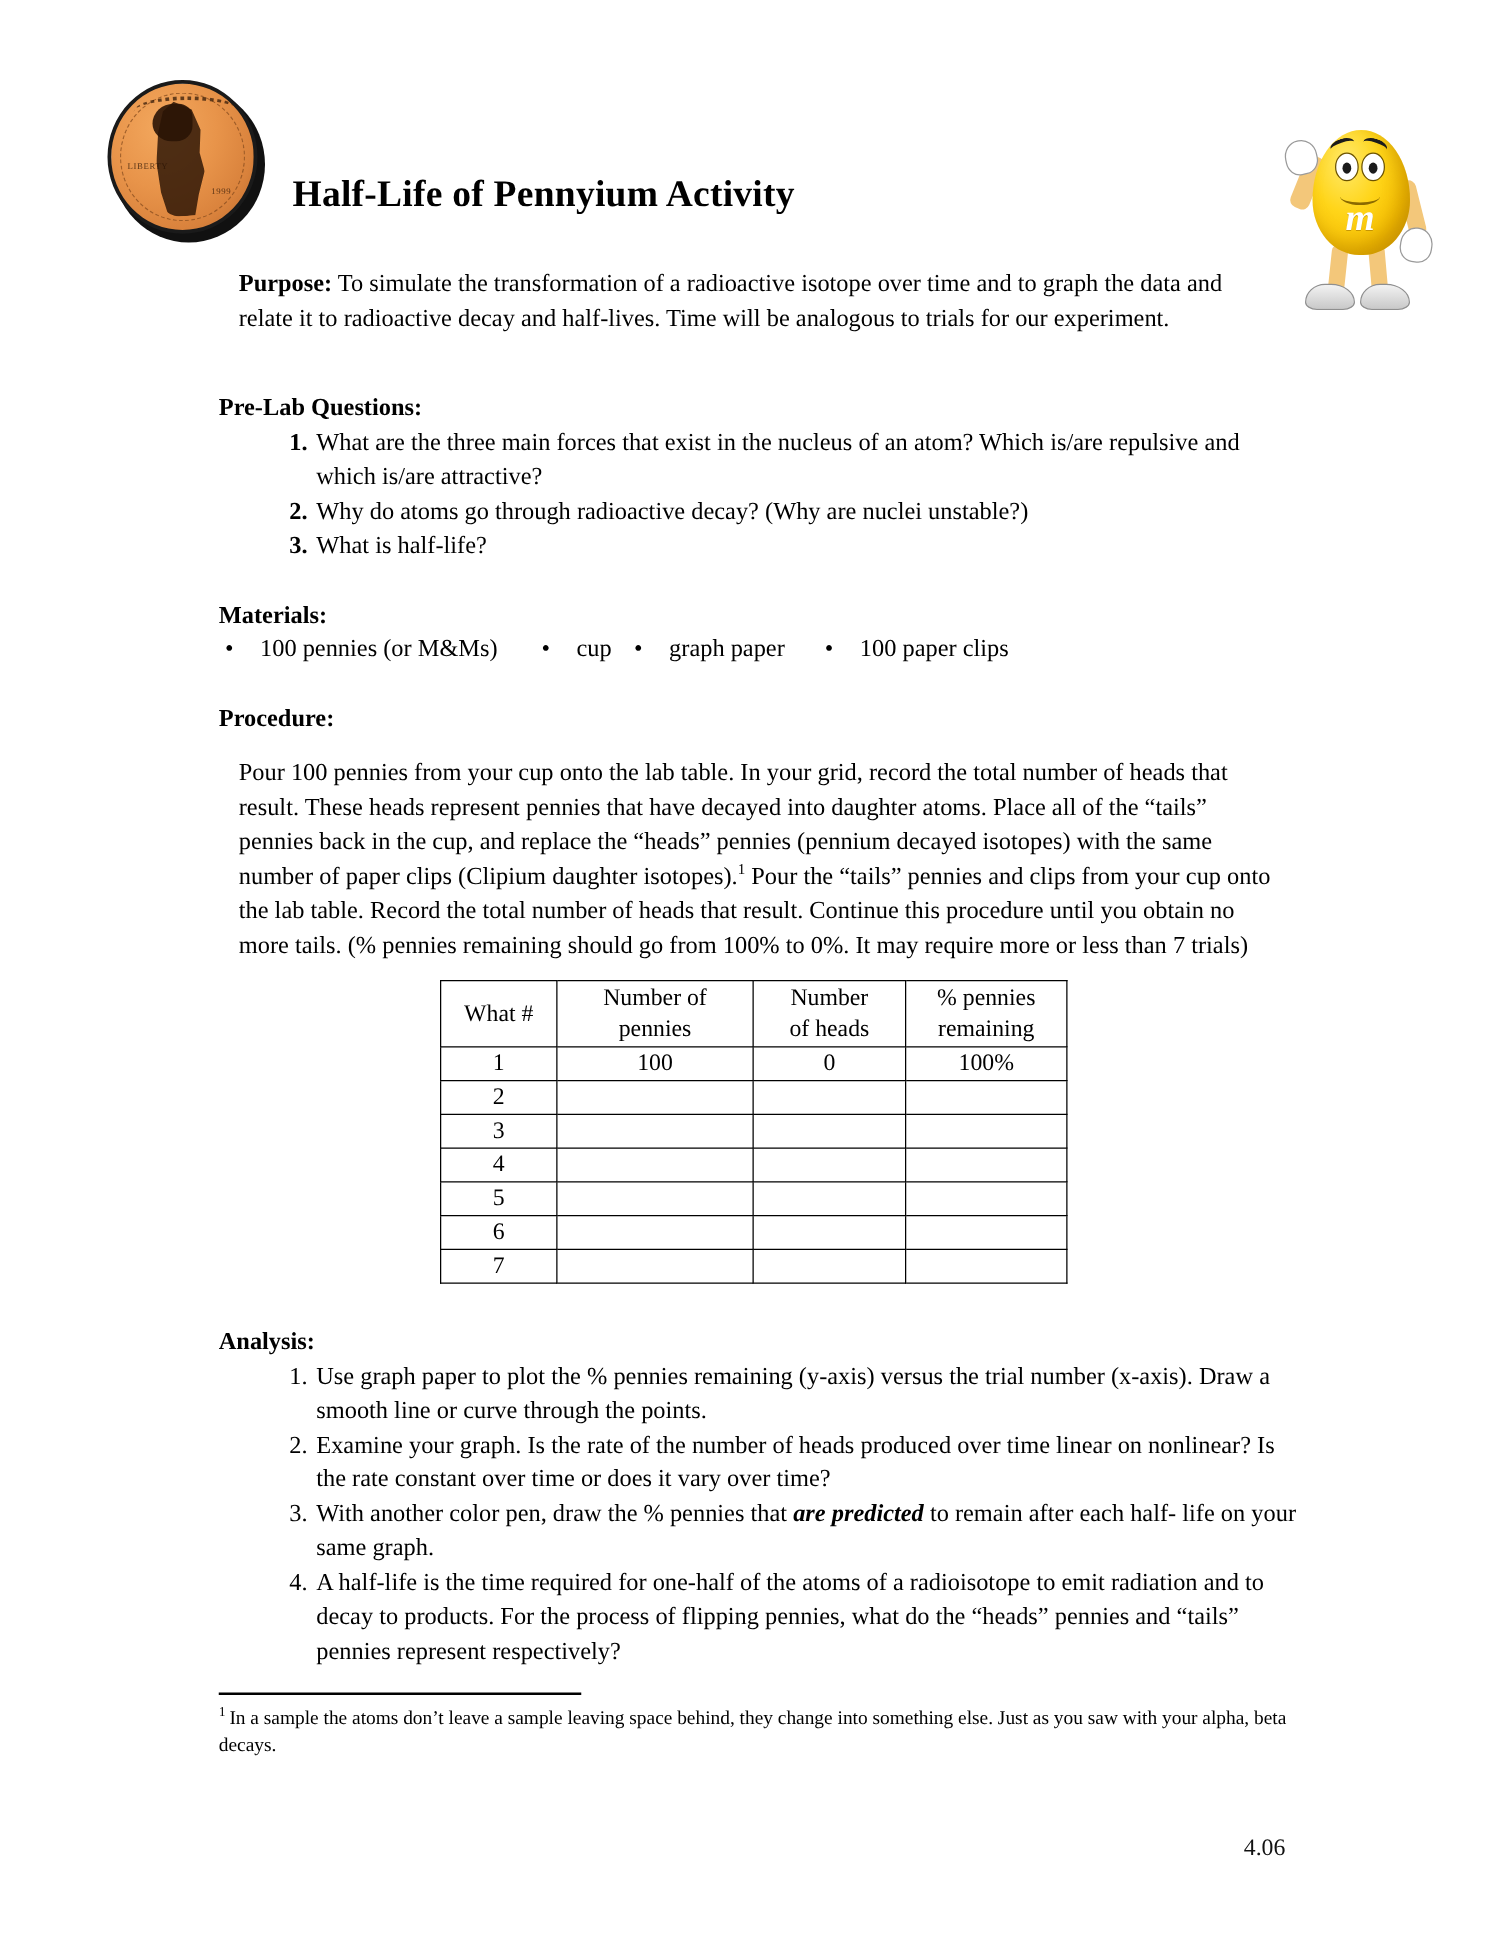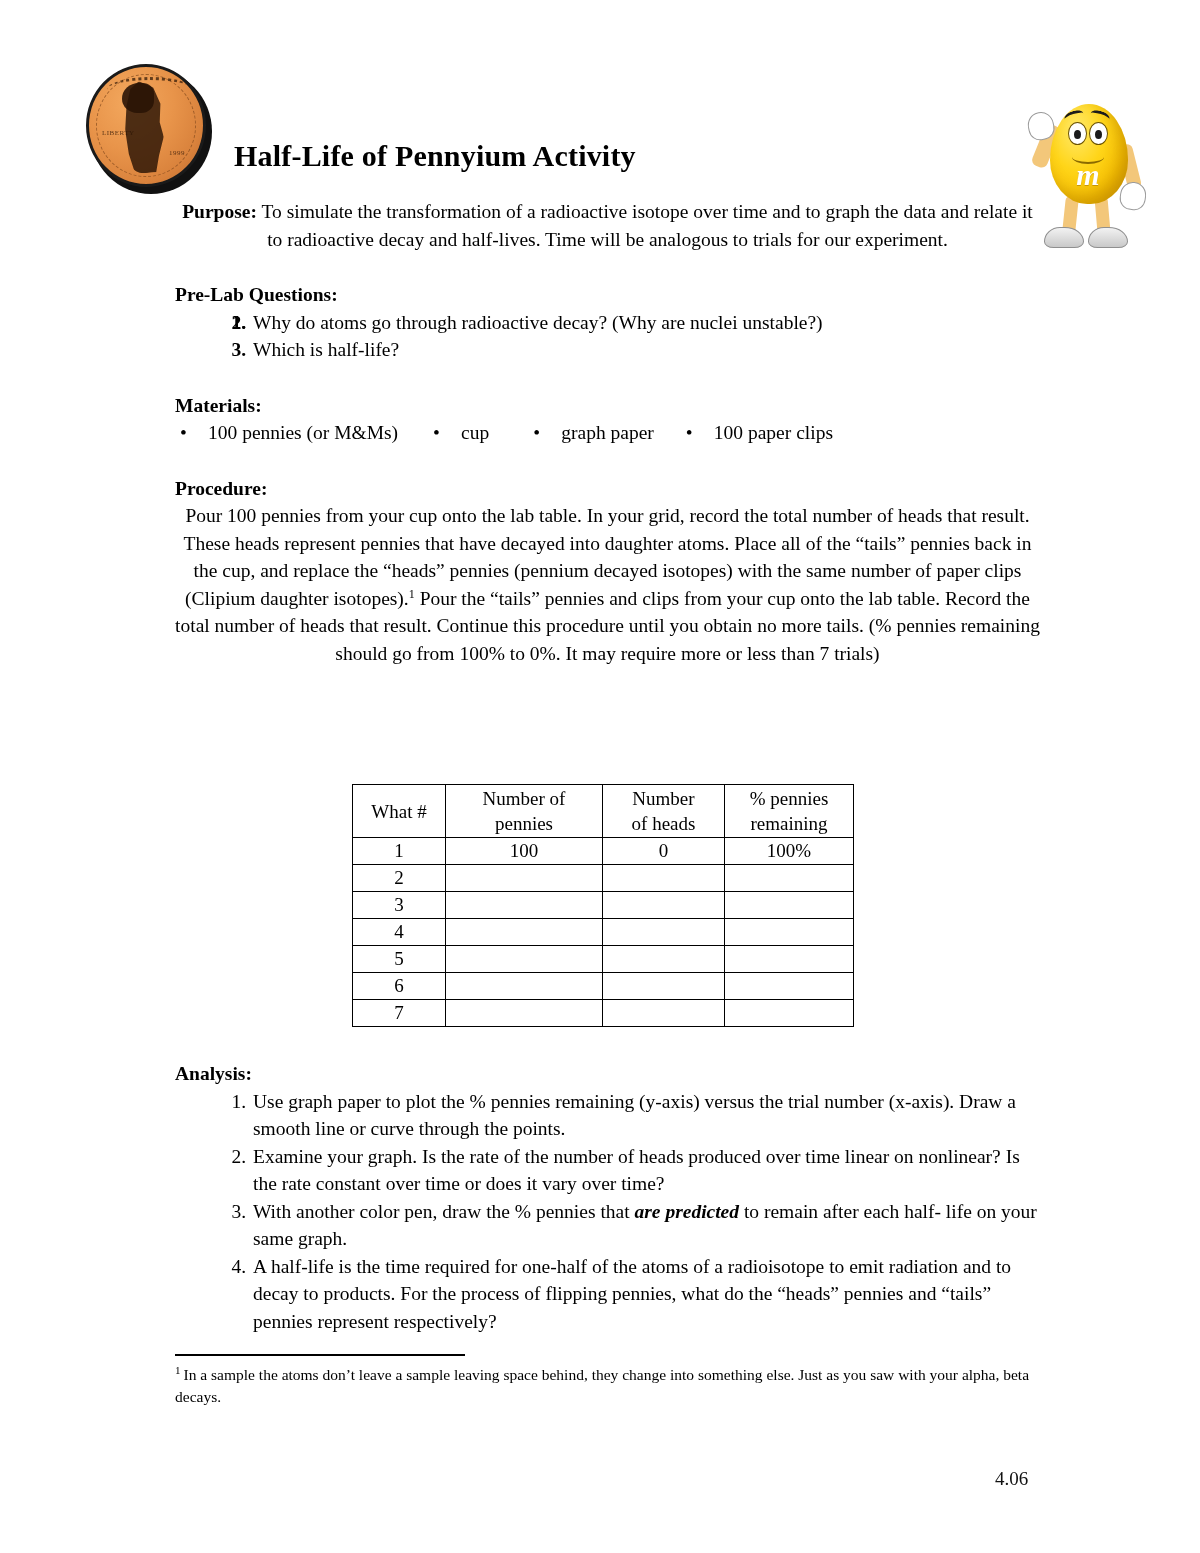--- a/index.html
+++ b/index.html
@@ -198,21 +198,21 @@
     letter-spacing: .2px;
   }
   .content {
     position: absolute;
     left: 175px;
     top: 198px;
     width: 865px;
     font-size: 19.5px;
     line-height: 27.5px;
   }
-  .para { margin: 0; text-align: center; }
+  .para { margin: 16px; }
   .spacer-md { height: 28px; }
   .heading { font-weight: bold; }
 
   ol.qlist {
     margin: 0;
     padding-left: 0;
     list-style: none;
   }
   ol.qlist > li {
     position: relative;
@@ -238,21 +238,21 @@
     position: relative;
     white-space: nowrap;
   }
   ul.matlist li .dot {
     display: inline-block;
     width: 28px;
     text-align: left;
   }
   .m-item-1 { margin-left: 5px; }
   .m-item-2 { margin-left: 35px; }
-  .m-item-3 { margin-left: 44px; }
+  .m-item-3 { margin-left: 18px; }
   .m-item-4 { margin-left: 32px; }
 
   sup.fnref {
     font-size: 12px;
     vertical-align: super;
     line-height: 0;
   }
 
   
   .data-table {
@@ -350,23 +350,23 @@
   <div class="title">Half-Life of Pennyium Activity</div>
 
   <div class="content">
 
     <p class="para"><span class="heading">Purpose:</span><span>  To simulate the transformation of a radioactive isotope over time and to graph the data and relate it to radioactive decay and half-lives. Time will be analogous to trials for our experiment.</span></p>
 
     <div class="spacer-md"></div>
 
     <div class="heading">Pre-Lab Questions:</div>
     <ol class="qlist bold-num">
-      <li><span class="num">1.</span></li>
+      <li><span class="num">1.</span><span>What are the three main forces that exist in the nucleus of an atom?  Which is/are repulsive and which is/are attractive?</span></li>
       <li><span class="num">2.</span><span>Why do atoms go through radioactive decay? (Why are nuclei unstable?)</span></li>
-      <li><span class="num">3.</span><span>Which is half-life?</span></li>
+      <li><span class="num">3.</span><span>What is half-life?</span></li>
     </ol>
 
     <div class="spacer-md"></div>
 
     <div class="heading">Materials:</div>
     <ul class="matlist">
       <li class="m-item-1"><span class="dot">•</span><span>100 pennies (or M&amp;Ms)</span></li>
       <li class="m-item-2"><span class="dot">•</span><span>cup</span></li>
       <li class="m-item-3"><span class="dot">•</span><span>graph paper</span></li>
       <li class="m-item-4"><span class="dot">•</span><span>100 paper clips</span></li>

